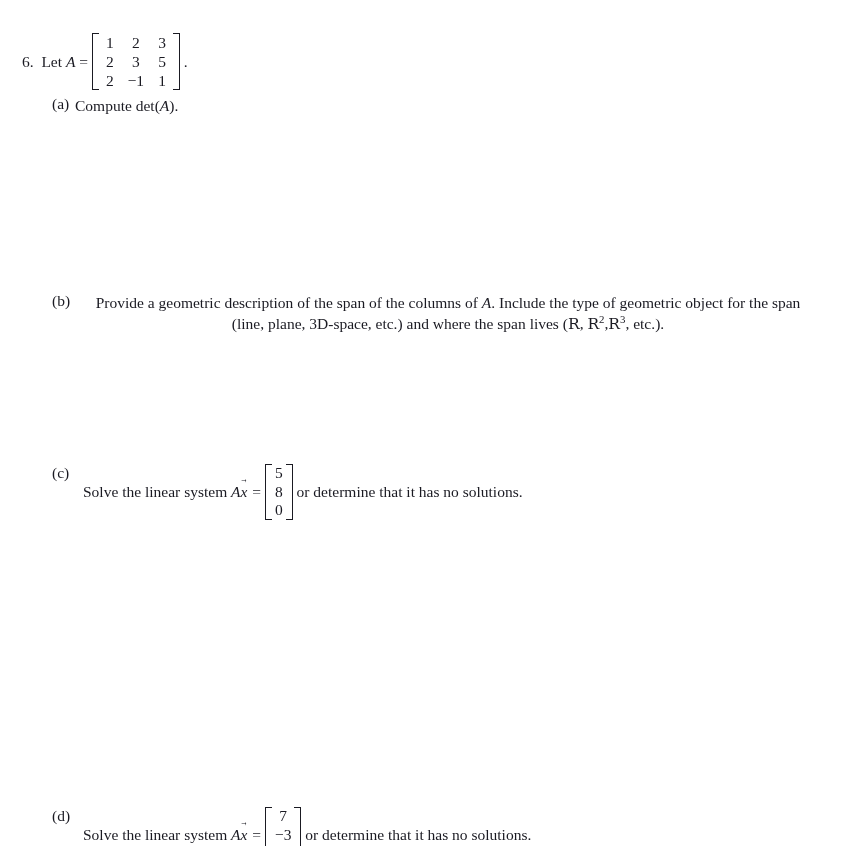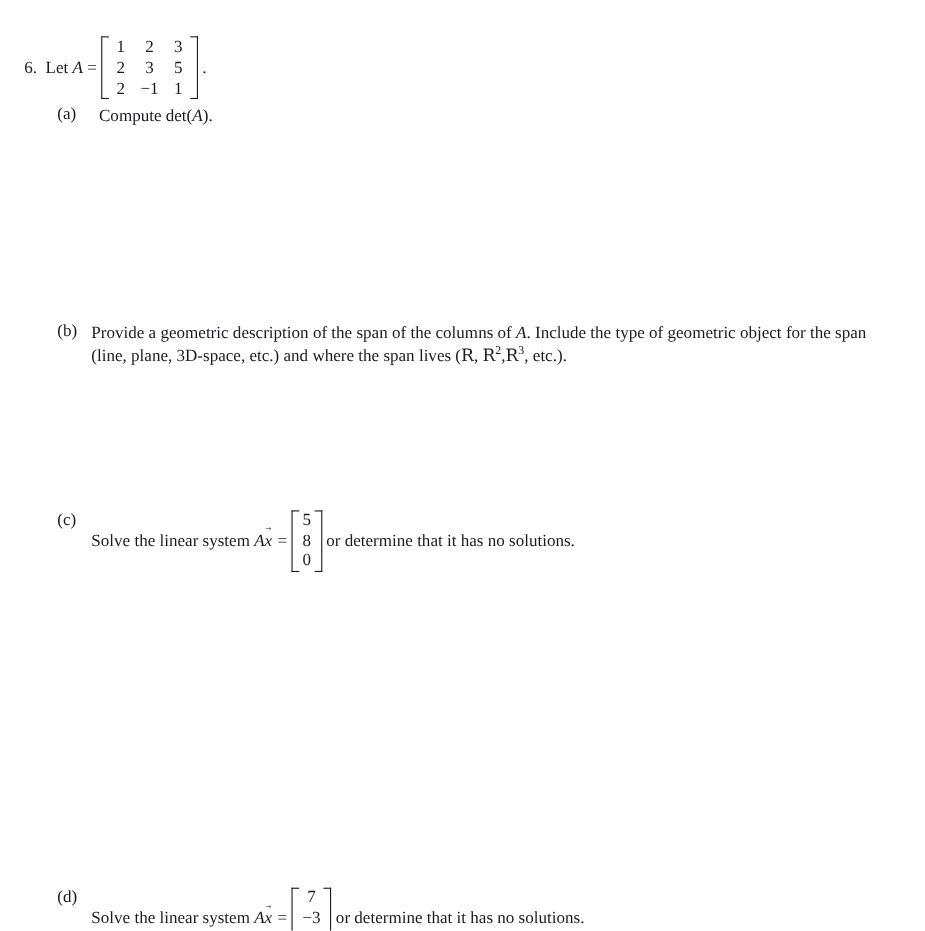--- a/index.html
+++ b/index.html
@@ -114,23 +114,23 @@
   
   .bbR {
     font-family: "DejaVu Serif", "Liberation Serif", serif;
     font-weight: 400;
   }
   sup.exp { font-size: 0.7em; vertical-align: super; line-height: 0; }
 
   
   #problem-6      { left: 22px;  top: 33px; }
   #item-a-label   { left: 52px;  top: 95px; }
-  #item-a-text    { left: 90px;  top: 95px; }
+  #item-a-text    { left: 75px;  top: 95px; }
   #item-b-label   { left: 52px;  top: 292px; }
-  #item-b-text    { left: 83px;  top: 292px; width: 730px; }
+  #item-b-text    { left: 83px;  top: 292px; width: 730px; text-align: center; }
   #item-c-label   { left: 52px;  top: 464px; }
   #item-c-text    { left: 83px;  top: 464px; }
   #item-d-label   { left: 52px;  top: 807px; }
   #item-d-text    { left: 83px;  top: 807px; }
 </style>
 </head>
 <body>
 
 <div class="abs prob-num" id="problem-6">
   <span class="eq-inline">

